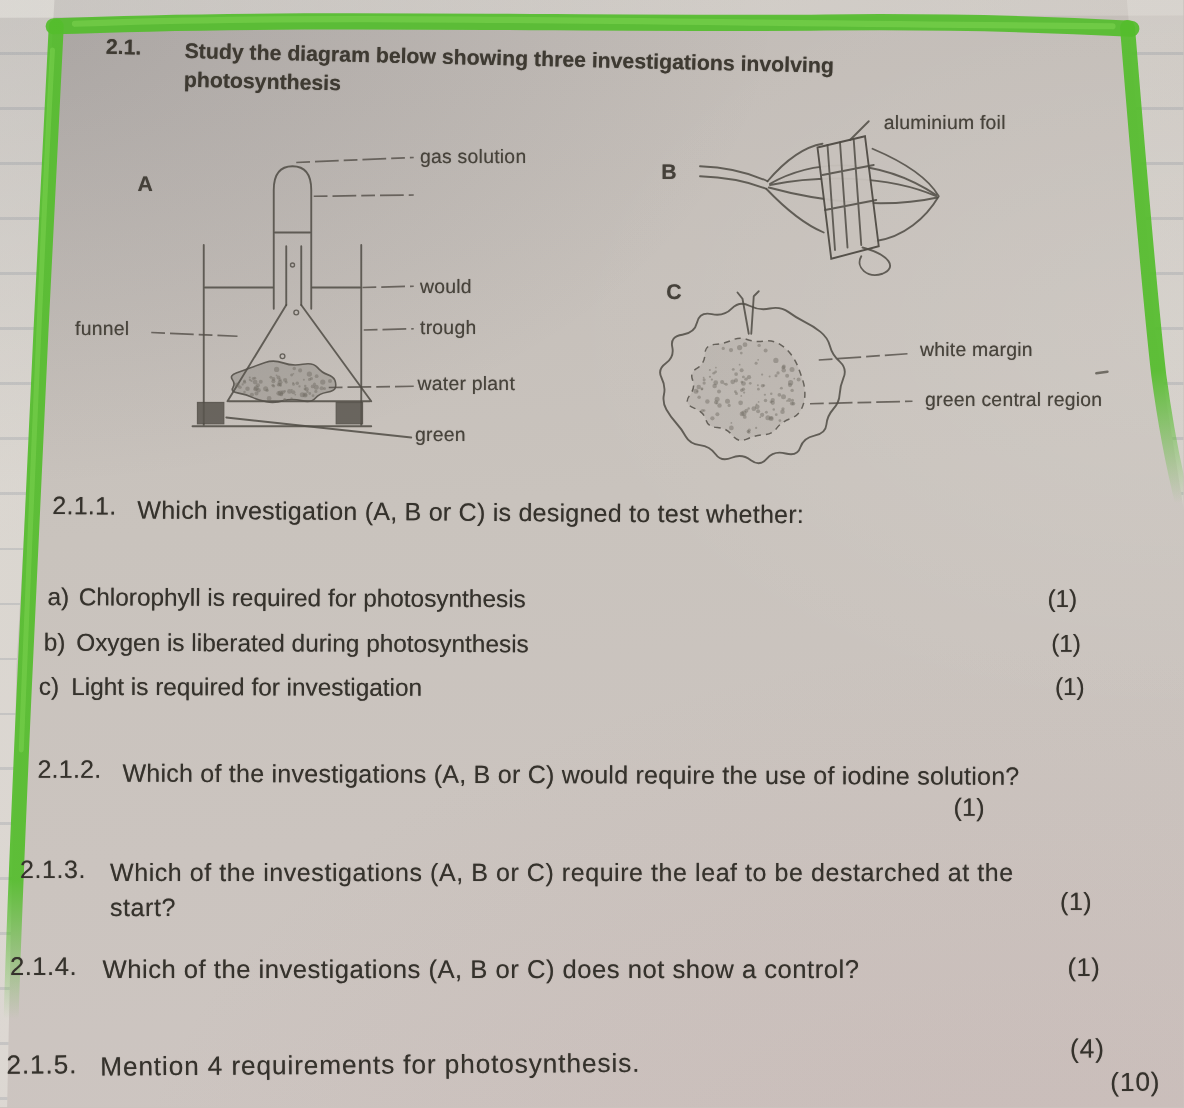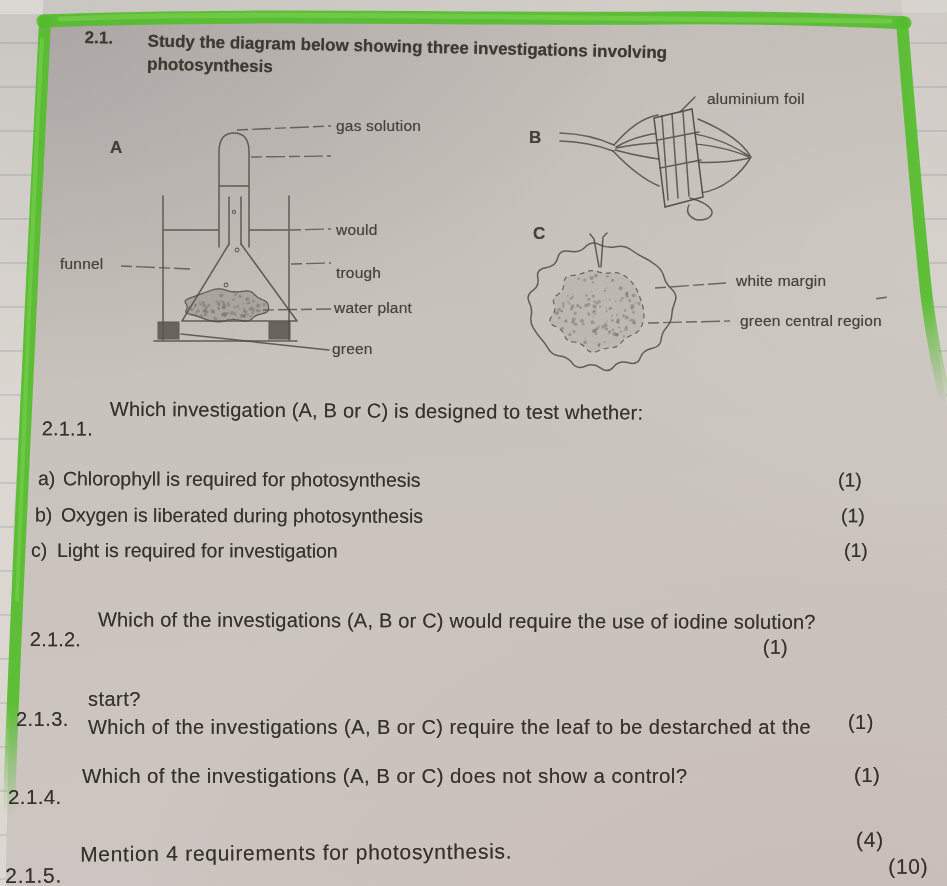--- a/index.html
+++ b/index.html
@@ -30,21 +30,21 @@
   .txt{position:absolute;color:#35322c;text-shadow:0 0 .6px rgba(62,57,50,.65);white-space:nowrap;}
   .dlab{position:absolute;font-size:15.5px;color:#47433b;letter-spacing:.2px;
         text-shadow:0 0 .7px rgba(70,65,58,.6);white-space:nowrap;}
   .dletter{font-weight:700;font-size:17px;color:#45413a;}
   .title-block{position:absolute;left:85px;top:26px;width:720px;transform:rotate(1.3deg);
     transform-origin:left top;font-weight:700;font-size:17px;color:#3e3a32;
     text-shadow:0 0 .7px rgba(62,57,50,.7);}
   .title-block .tnum{position:absolute;left:0;top:2px;}
   .title-block .ttext{position:absolute;left:63px;top:2px;line-height:23px;white-space:nowrap;}
   .q{position:absolute;left:0;width:947px;font-size:20px;transform-origin:left top;}
-  .qnum{position:absolute;top:0;margin-top:23px;}
+  .qnum{position:absolute;top:0;}
   .qtext{position:absolute;top:0;line-height:28px;}
   .marks{position:absolute;white-space:nowrap;}
   .subrow{position:absolute;left:0;width:947px;font-size:19.5px;}
   .stray{position:absolute;left:876px;top:297px;width:11px;height:2px;background:#5a564e;
          transform:rotate(-8deg);border-radius:2px;opacity:.8;}
 </style>
 </head>
 <body>
 
 <div class="page">
@@ -326,21 +326,21 @@
     <div class="ttext">
       <div>Study the diagram below showing three investigations involving</div>
       <div>photosynthesis</div>
     </div>
   </div>
 
   <span class="dlab dletter" style="left:110px;top:138px">A</span>
   <span class="dlab" style="left:60px;top:255px">funnel</span>
   <span class="dlab" style="left:336px;top:117px">gas solution</span>
   <span class="dlab" style="left:336px;top:221px">would</span>
-  <span class="dlab" style="left:336px;top:264px">trough</span>
+  <span class="dlab" style="left:336px;top:254px">trough</span>
   <span class="dlab" style="left:334px;top:299px">water plant</span>
   <span class="dlab" style="left:332px;top:340px">green</span>
 
   <span class="dlab dletter" style="left:529px;top:128px">B</span>
   <span class="dlab" style="left:707px;top:90px">aluminium foil</span>
 
   <span class="dlab dletter" style="left:533px;top:224px">C</span>
   <span class="dlab" style="left:736px;top:272px">white margin</span>
   <span class="dlab" style="left:740px;top:312px">green central region</span>
   <div class="stray"></div>
@@ -368,22 +368,22 @@
 
   <div class="q" style="top:605px;transform:rotate(.2deg);letter-spacing:.2px">
     <span class="qnum txt" style="left:30px">2.1.2.</span>
     <span class="qtext txt" style="left:98px">Which of the investigations (A, B or C) would require the use of iodine solution?</span>
     <span class="marks txt" style="left:763px;top:28px">(1)</span>
   </div>
 
   <div class="q" style="top:685px;letter-spacing:.45px">
     <span class="qnum txt" style="left:16px">2.1.3.</span>
     <span class="qtext txt" style="left:88px">
+      <span style="display:block">Which of the investigations (A, B or C) require the leaf to be destarched at the</span>
       <span style="display:block">start?</span>
-      <span style="display:block">Which of the investigations (A, B or C) require the leaf to be destarched at the</span>
     </span>
     <span class="marks txt" style="left:848px;top:26px">(1)</span>
   </div>
 
   <div class="q" style="top:762px;font-size:20.5px;letter-spacing:.4px">
     <span class="qnum txt" style="left:8px">2.1.4.</span>
     <span class="qtext txt" style="left:82px">Which of the investigations (A, B or C) does not show a control?</span>
     <span class="marks txt" style="left:854px;top:1px">(1)</span>
   </div>
 

